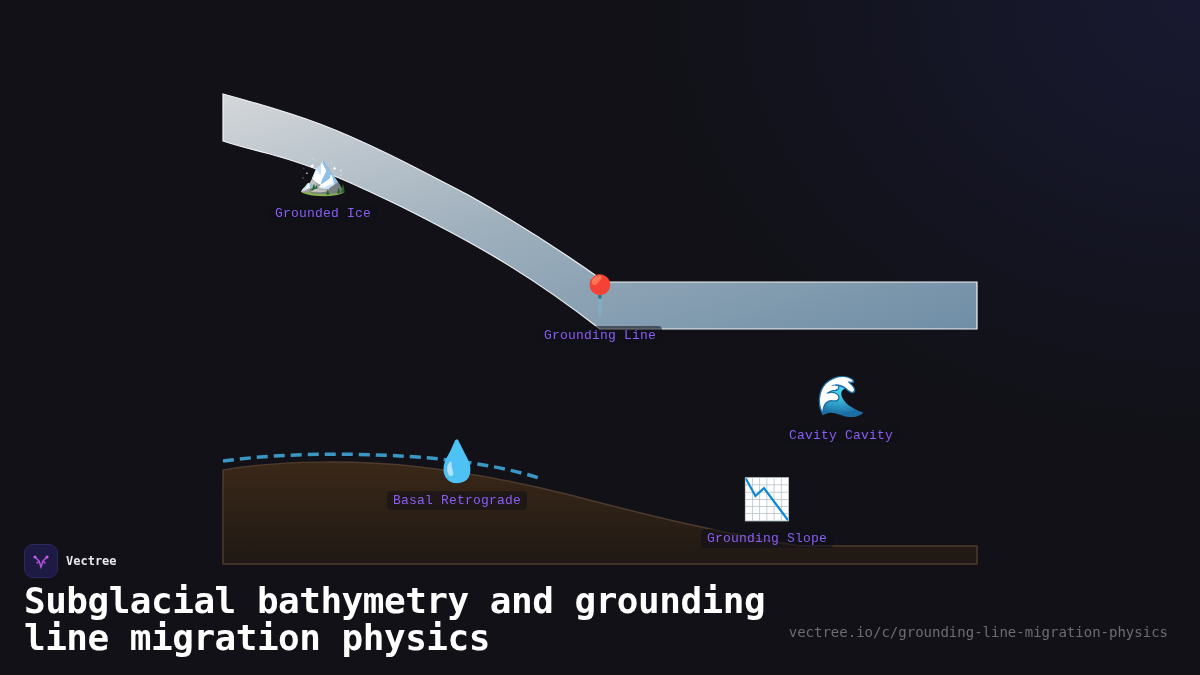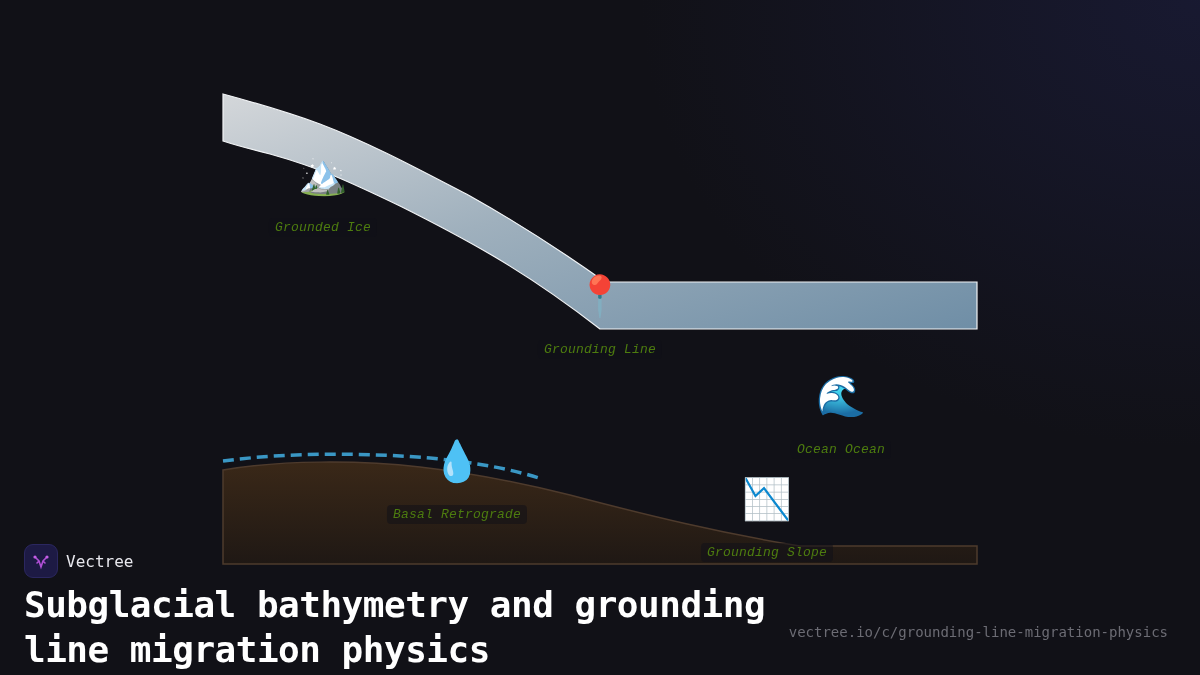--- a/index.html
+++ b/index.html
@@ -9,34 +9,34 @@
     font-family: "Liberation Mono", "DejaVu Sans Mono", monospace;
   }
   .bg-glow {
     position:absolute; inset:0;
     background: radial-gradient(ellipse 700px 560px at 1200px 0px, rgba(30,32,70,0.55), rgba(17,17,23,0) 80%);
   }
   svg.diagram { position:absolute; left:0; top:0; }
   .node { position:absolute; text-align:center; transform:translateX(-50%); }
   .node .emoji { font-size:40px; line-height:48px; display:block; font-family: "DejaVu Sans", sans-serif; }
   .node .label {
-    display:inline-block; margin-top:20px; padding:2px 6px; border-radius:4px;
+    display:inline-block; margin-top:6px; padding:2px 6px; border-radius:4px;
     background:rgba(17,17,23,0.55);
-    color:#4d7c0f; font-size:13px; letter-spacing:0.2px; white-space:nowrap;font-style:italic;
+    color:#8b5cf6; font-size:13px; letter-spacing:0.2px; white-space:nowrap;
   }
   .brand { position:absolute; left:24px; top:544px; display:flex; align-items:center; gap:8px; }
   .brand-logo {
     width:34px; height:34px; border-radius:9px; background:#1d1a44;
     border:1px solid #2b2760; display:flex; align-items:center; justify-content:center;
     box-sizing:border-box;
   }
-  .brand-name { color:#e8e8ee; font-size:16px; font-weight:normal; font-family:"DejaVu Sans Mono", monospace; }
+  .brand-name { color:#e8e8ee; font-size:12px; font-weight:bold; font-family:"DejaVu Sans Mono", monospace; }
   .title {
     position:absolute; left:24px; top:582px; width:800px;
-    color:#ffffff; font-size:36px; font-weight:bold; line-height:45px;
+    color:#ffffff; font-size:36px; font-weight:bold; line-height:37px;
     font-family:"DejaVu Sans Mono", "Liberation Mono", monospace; letter-spacing:-0.5px;
   }
   .url {
     position:absolute; right:32px; top:624px; color:#6c6c74; font-size:14px;
     font-family:"DejaVu Sans Mono", monospace;
   }
 </style>
 </head>
 <body>
 
@@ -67,21 +67,21 @@
   <span class="label">Grounded Ice</span>
 </div>
 
 <div class="node" style="left:600px; top:272px;">
   <span class="emoji">📍</span>
   <span class="label">Grounding Line</span>
 </div>
 
 <div class="node" style="left:841px; top:372px;">
   <span class="emoji">🌊</span>
-  <span class="label">Ocean Ocean</span>
+  <span class="label">Cavity Cavity</span>
 </div>
 
 <div class="node" style="left:457px; top:437px;">
   <span class="emoji">💧</span>
   <span class="label">Basal Retrograde</span>
 </div>
 
 <div class="node" style="left:767px; top:475px;">
   <span class="emoji">📉</span>
   <span class="label">Grounding Slope</span>

